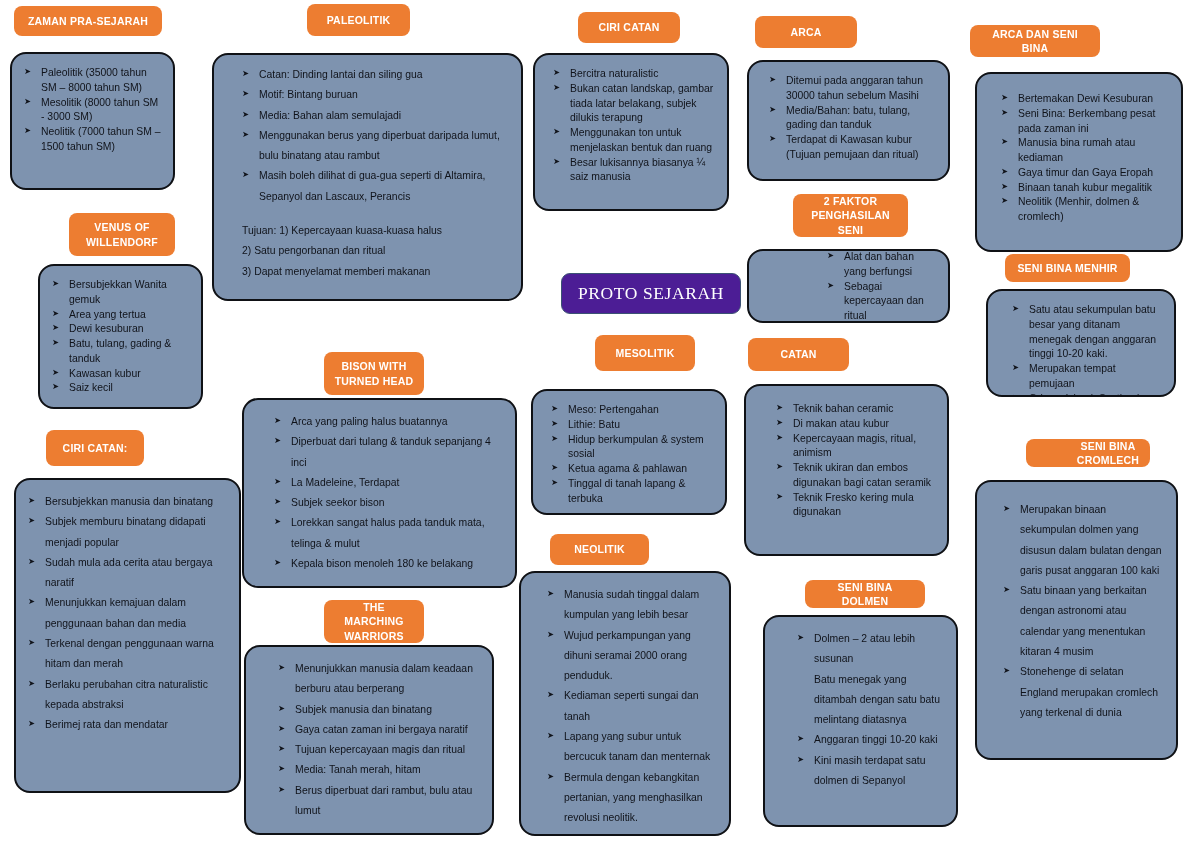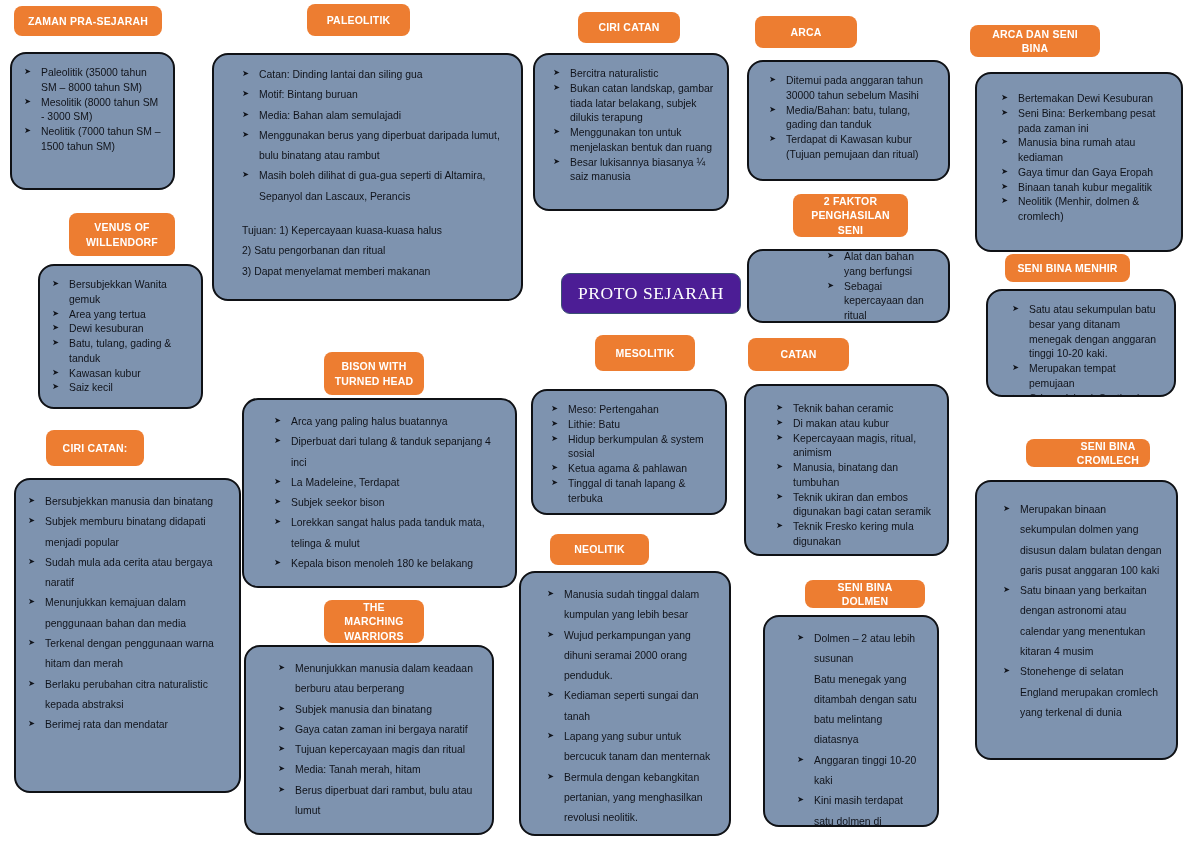--- a/index.html
+++ b/index.html
@@ -240,29 +240,28 @@
     </ul>
   </div>
 
   <div class="hdr" style="left:748px; top:338px; width:101px; height:33px;">CATAN</div>
 
   <div class="box" style="left:744px; top:384px; width:205px; height:172px; padding-left:30px; padding-top:16px;">
     <ul class="bullets">
       <li>Teknik bahan ceramic</li>
       <li>Di makan atau kubur</li>
       <li>Kepercayaan magis, ritual, animism</li>
-      <li>Manusia, binatang dan tumbuhan</li>
       <li>Teknik ukiran dan embos digunakan bagi catan seramik</li>
       <li>Teknik Fresko kering mula digunakan</li>
     </ul>
   </div>
 
   <div class="hdr" style="left:805px; top:580px; width:120px; height:28px;">SENI BINA DOLMEN</div>
 
-  <div class="box loose" style="left:763px; top:615px; width:176px; height:212px; padding-left:32px;">
+  <div class="box loose" style="left:763px; top:615px; width:195px; height:212px; padding-left:32px;">
     <ul class="bullets">
       <li>Dolmen – 2 atau lebih susunan</li>
       <li class="nomark">Batu menegak yang ditambah dengan satu batu melintang diatasnya</li>
       <li>Anggaran tinggi 10-20 kaki</li>
       <li>Kini masih terdapat satu dolmen di Sepanyol</li>
     </ul>
   </div>
 
   <div class="hdr" style="left:970px; top:25px; width:130px; height:32px;">ARCA DAN SENI BINA</div>
 

